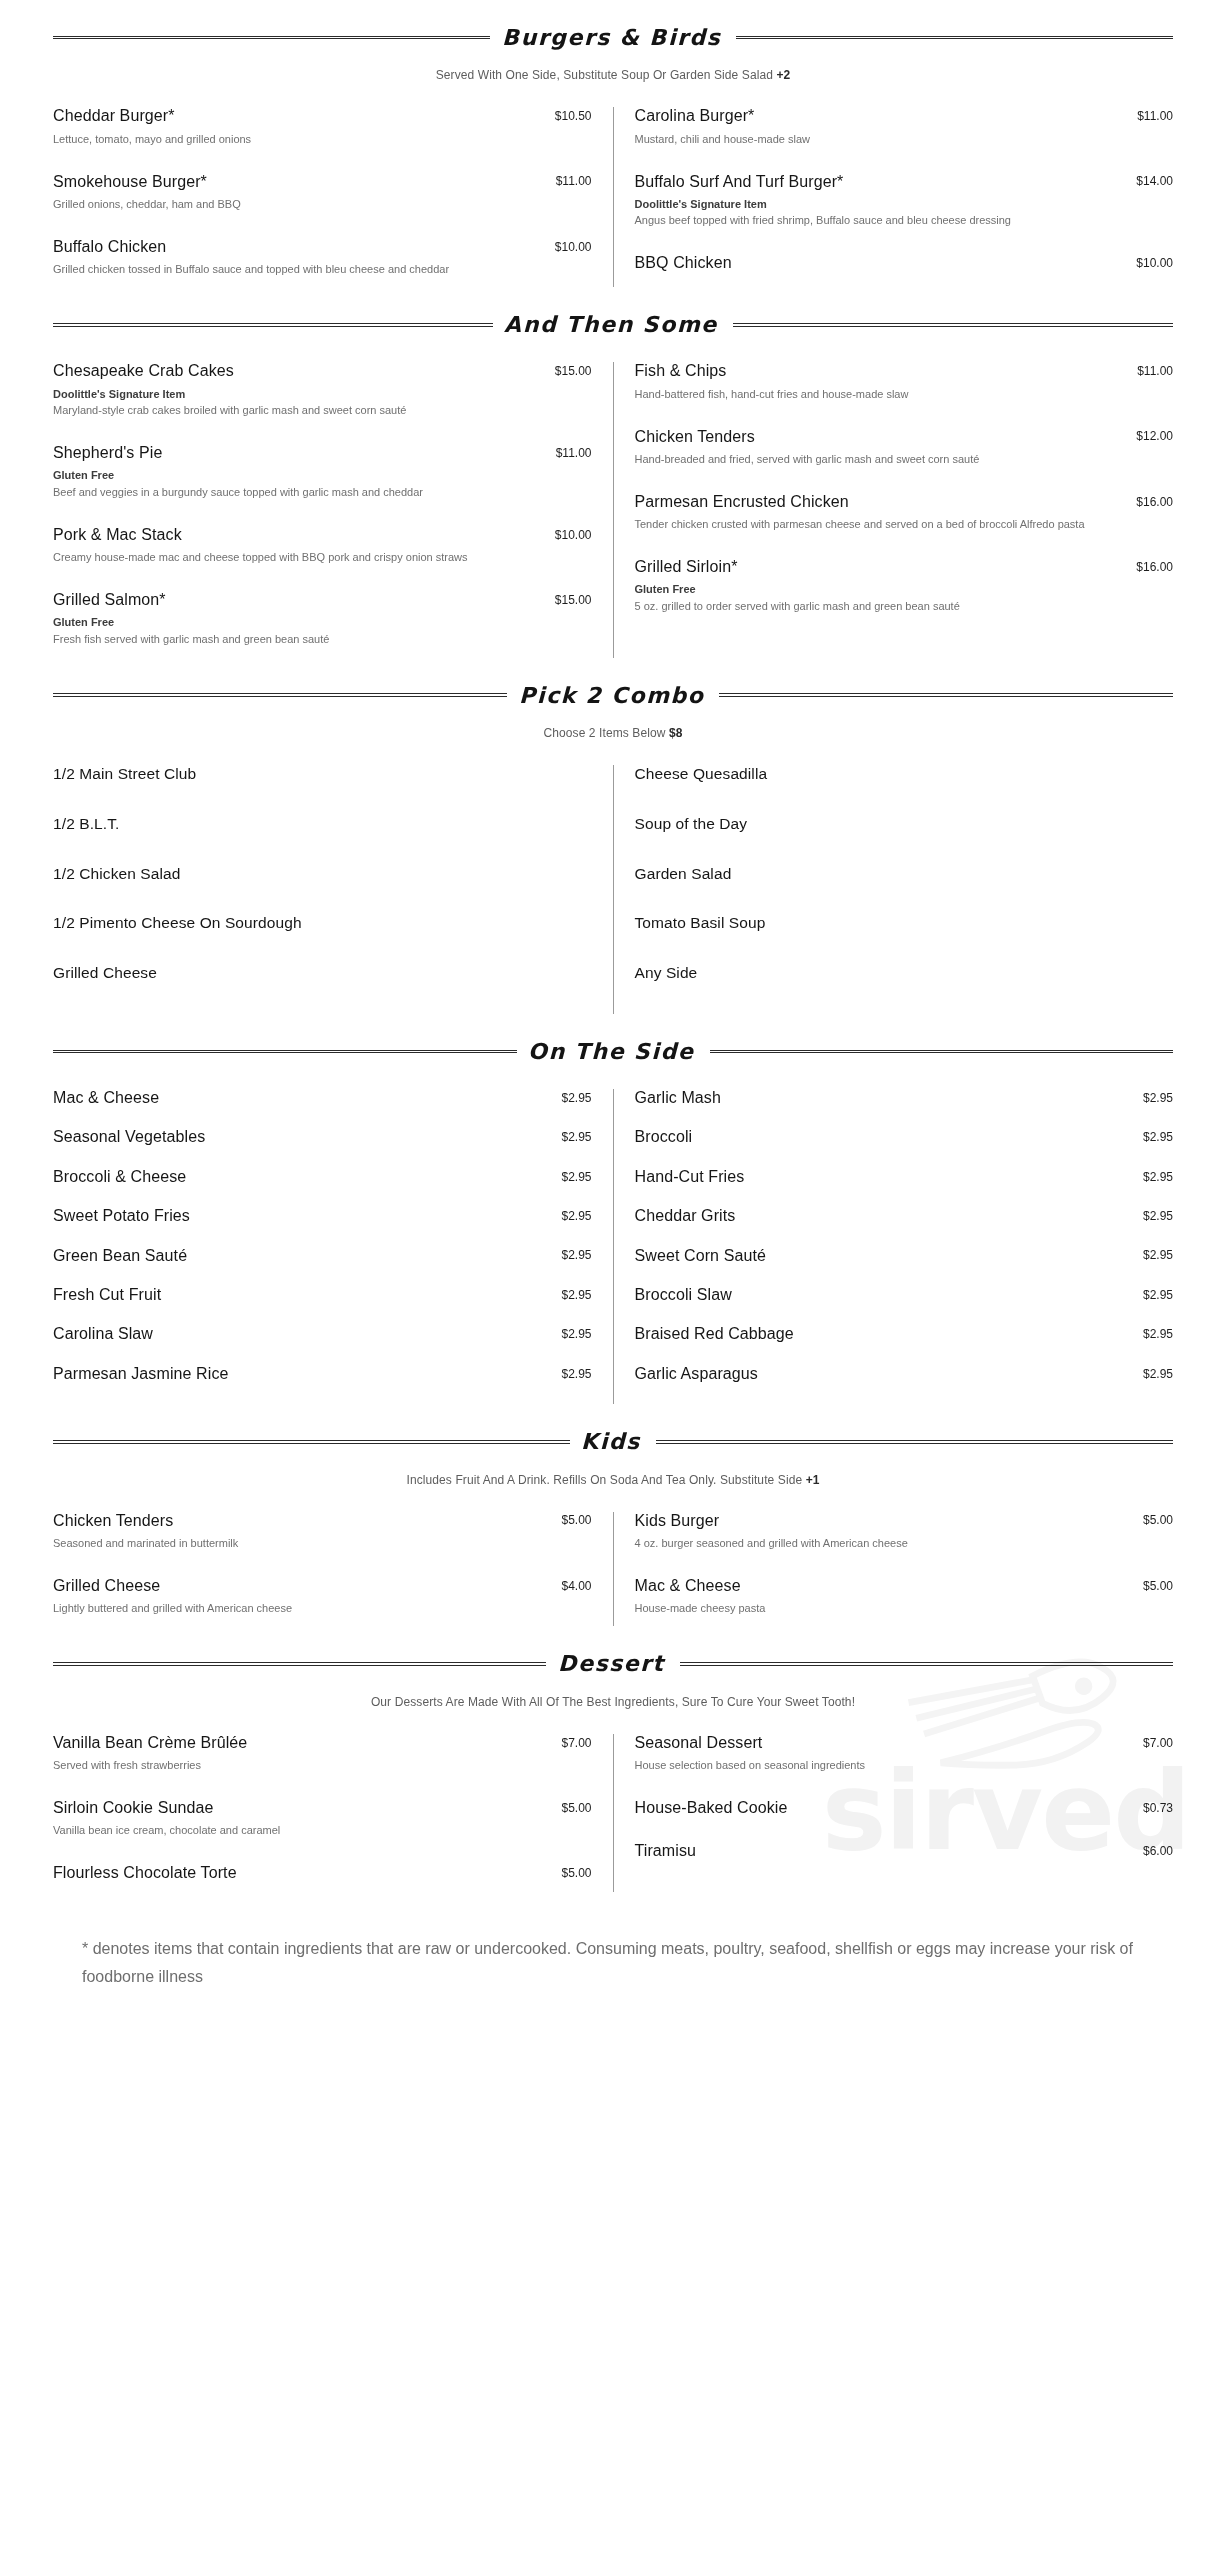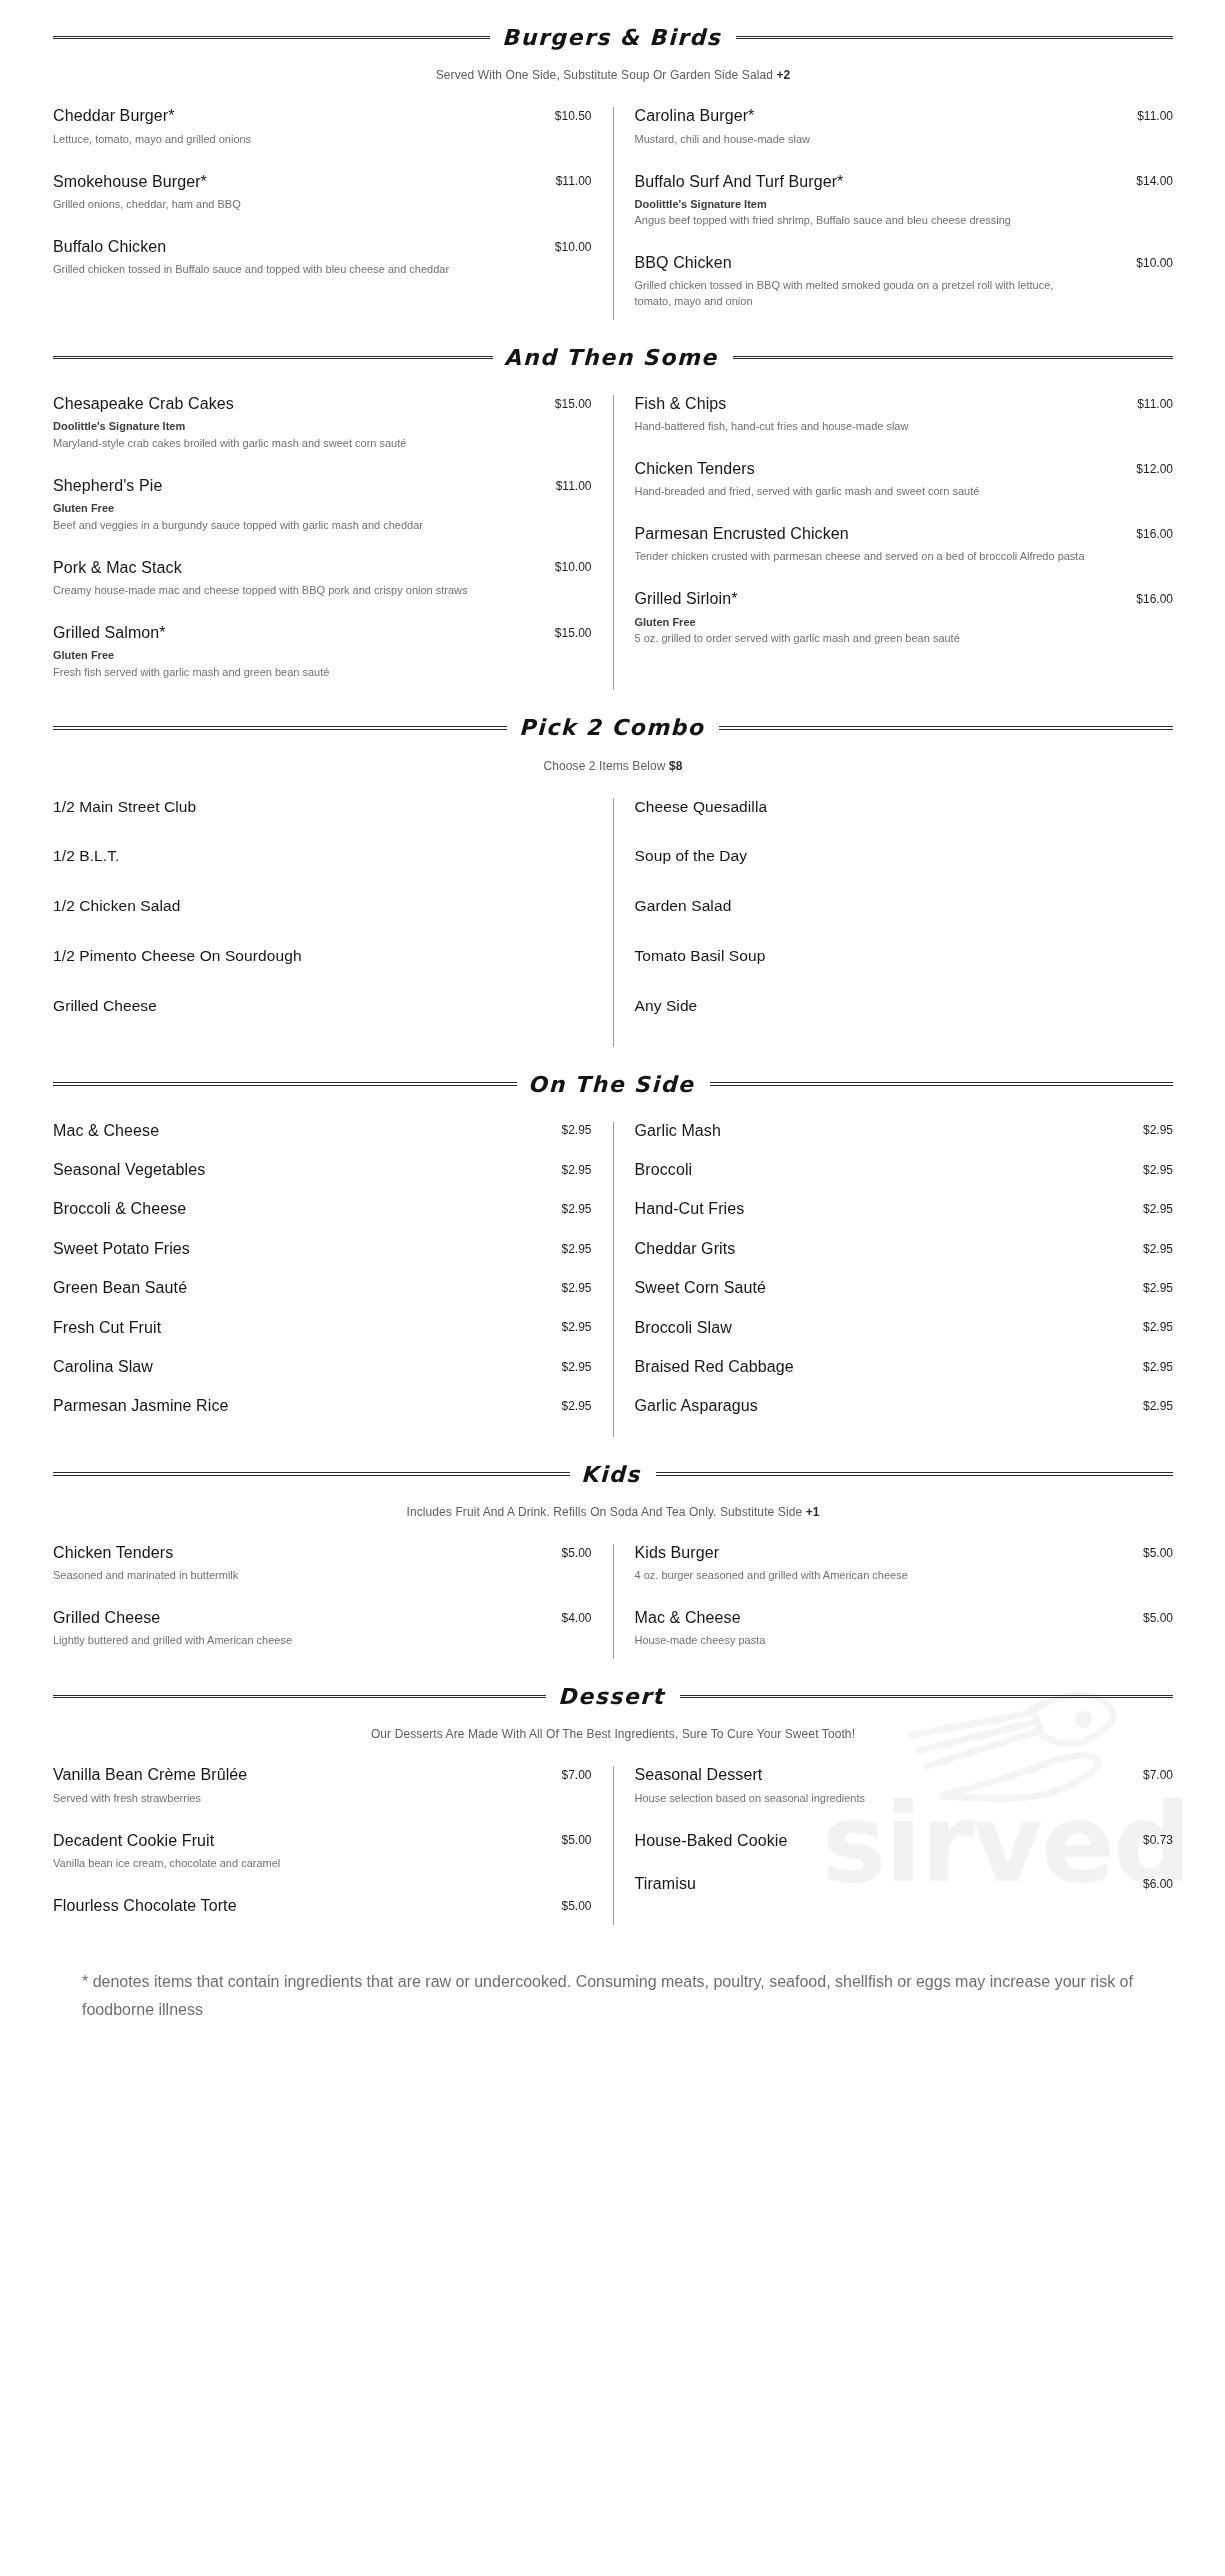--- a/index.html
+++ b/index.html
@@ -194,21 +194,20 @@
             <div class="item-main">
               <div class="item-name">Buffalo Surf And Turf Burger*</div>
               <div class="item-tag">Doolittle's Signature Item</div>
               <div class="item-desc">Angus beef topped with fried shrimp, Buffalo sauce and bleu cheese dressing</div>
             </div>
             <div class="item-price">$14.00</div>
           </div>
           <div class="item">
             <div class="item-main">
               <div class="item-name">BBQ Chicken</div>
-              <div class="item-desc">Grilled chicken tossed in BBQ with melted smoked gouda on a pretzel roll with lettuce, tomato, mayo and onion</div>
             </div>
             <div class="item-price">$10.00</div>
           </div>
         </div>
       </div>
     </section>
     <section class="section">
       <div class="sec-head">
         <div class="sec-rule"></div>
         <div class="sec-title">And Then Some</div>
@@ -511,21 +510,21 @@
         <div class="col left">
           <div class="item">
             <div class="item-main">
               <div class="item-name">Vanilla Bean Crème Brûlée</div>
               <div class="item-desc">Served with fresh strawberries</div>
             </div>
             <div class="item-price">$7.00</div>
           </div>
           <div class="item">
             <div class="item-main">
-              <div class="item-name">Decadent Cookie Fruit</div>
+              <div class="item-name">Sirloin Cookie Sundae</div>
               <div class="item-desc">Vanilla bean ice cream, chocolate and caramel</div>
             </div>
             <div class="item-price">$5.00</div>
           </div>
           <div class="item">
             <div class="item-main">
               <div class="item-name">Flourless Chocolate Torte</div>
             </div>
             <div class="item-price">$5.00</div>
           </div>

